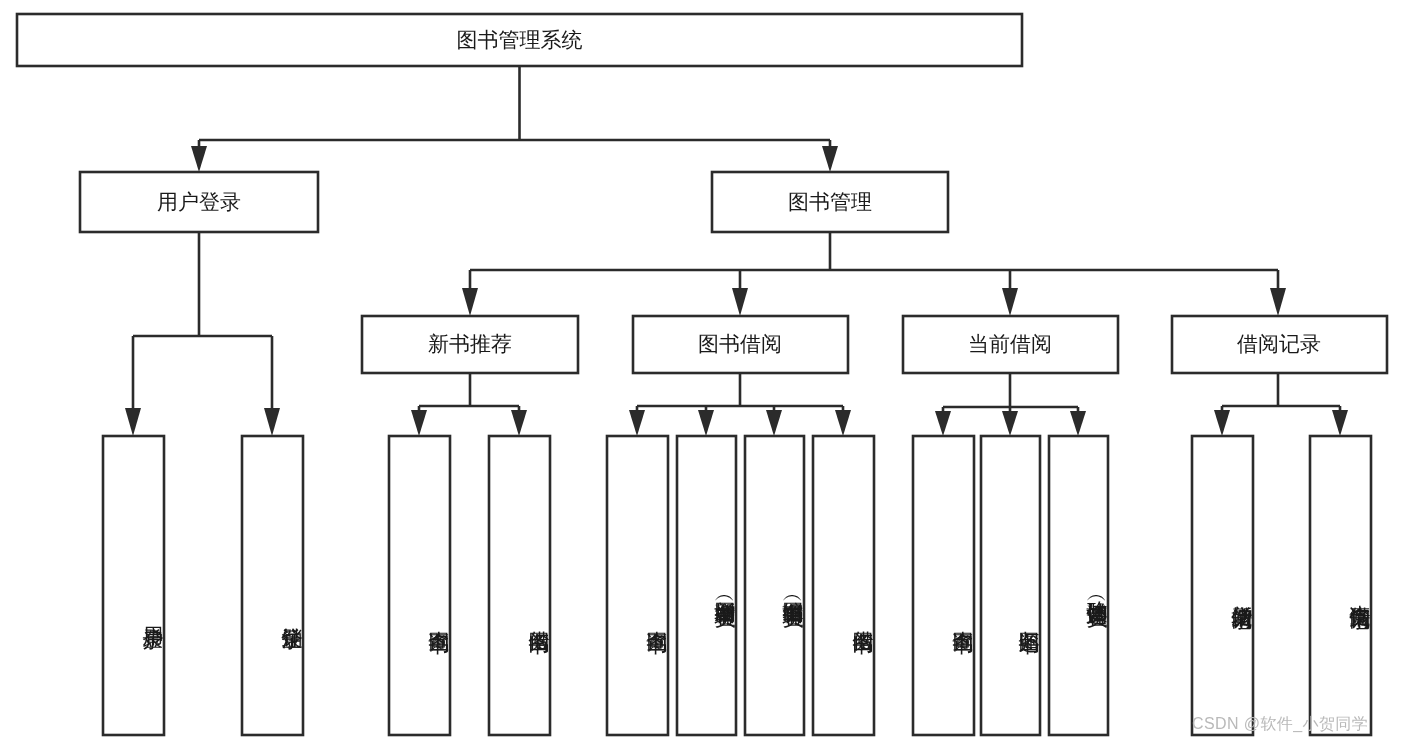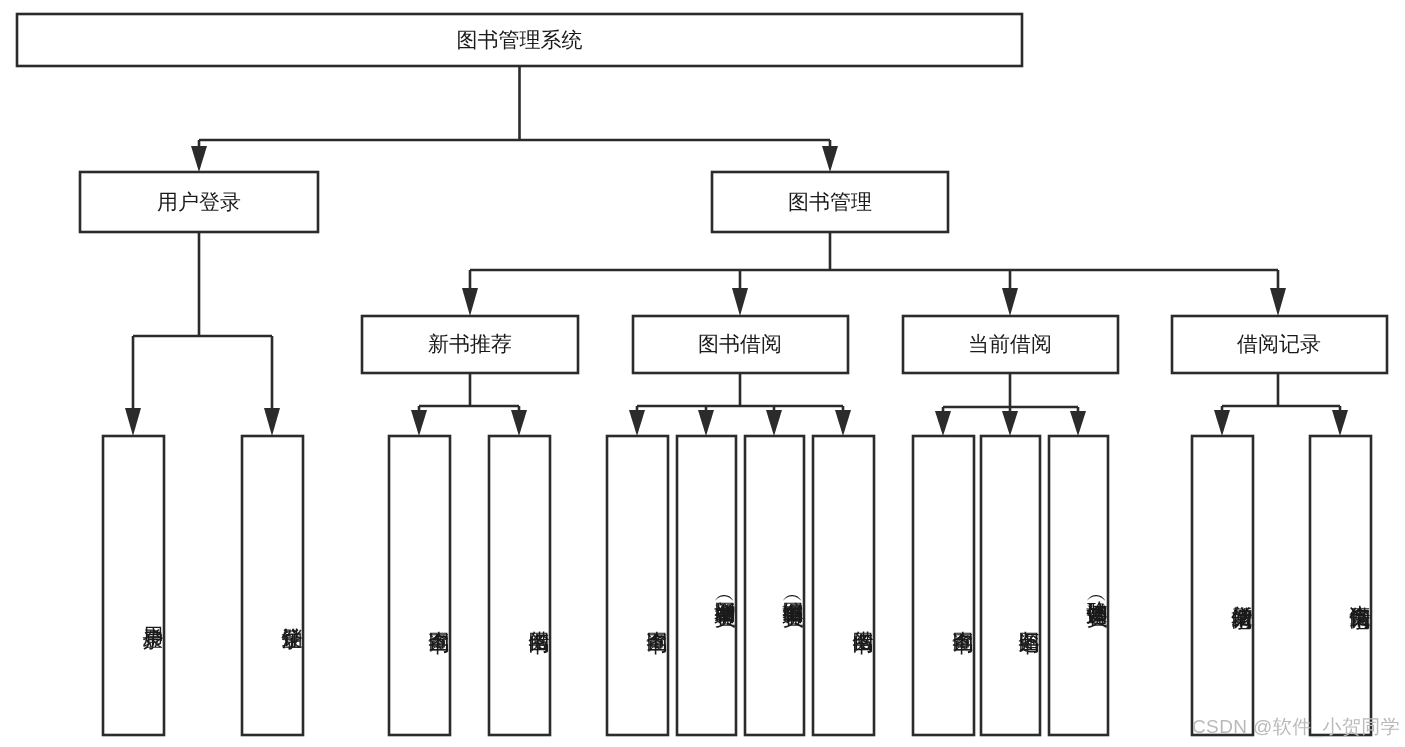--- a/index.html
+++ b/index.html
@@ -60,21 +60,21 @@
     align-items: flex-start;
     justify-content: center;
     white-space: nowrap;
     pointer-events: none;
   }
   .watermark {
     position: absolute;
     left: 1192px;
     top: 714px;
     font-family: "Liberation Sans", "DejaVu Sans", sans-serif;
-    font-size: 19px;
+    font-size: 16px;
     color: #b9b9b9;
     white-space: nowrap;
     letter-spacing: 0.4px;
   }
 </style>
 </head>
 <body>
 
 <div id="diagram-root">
 

